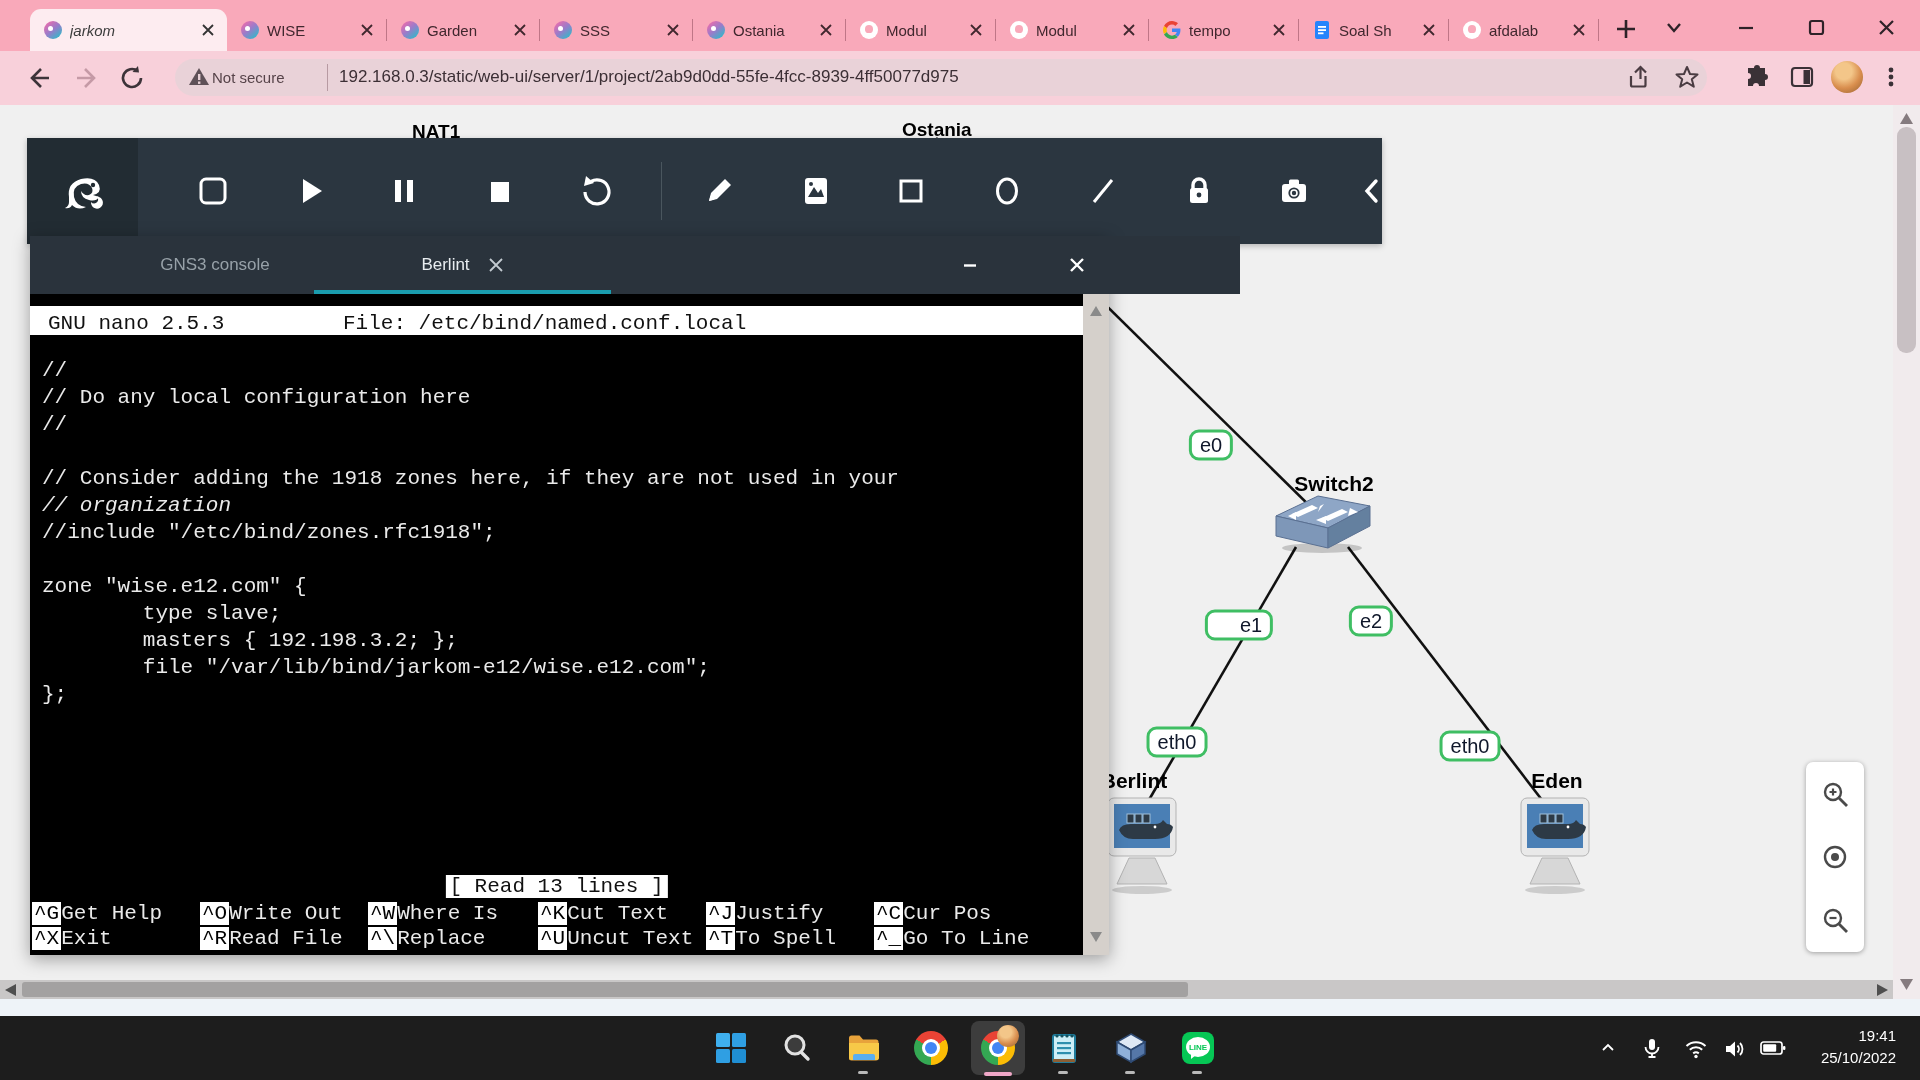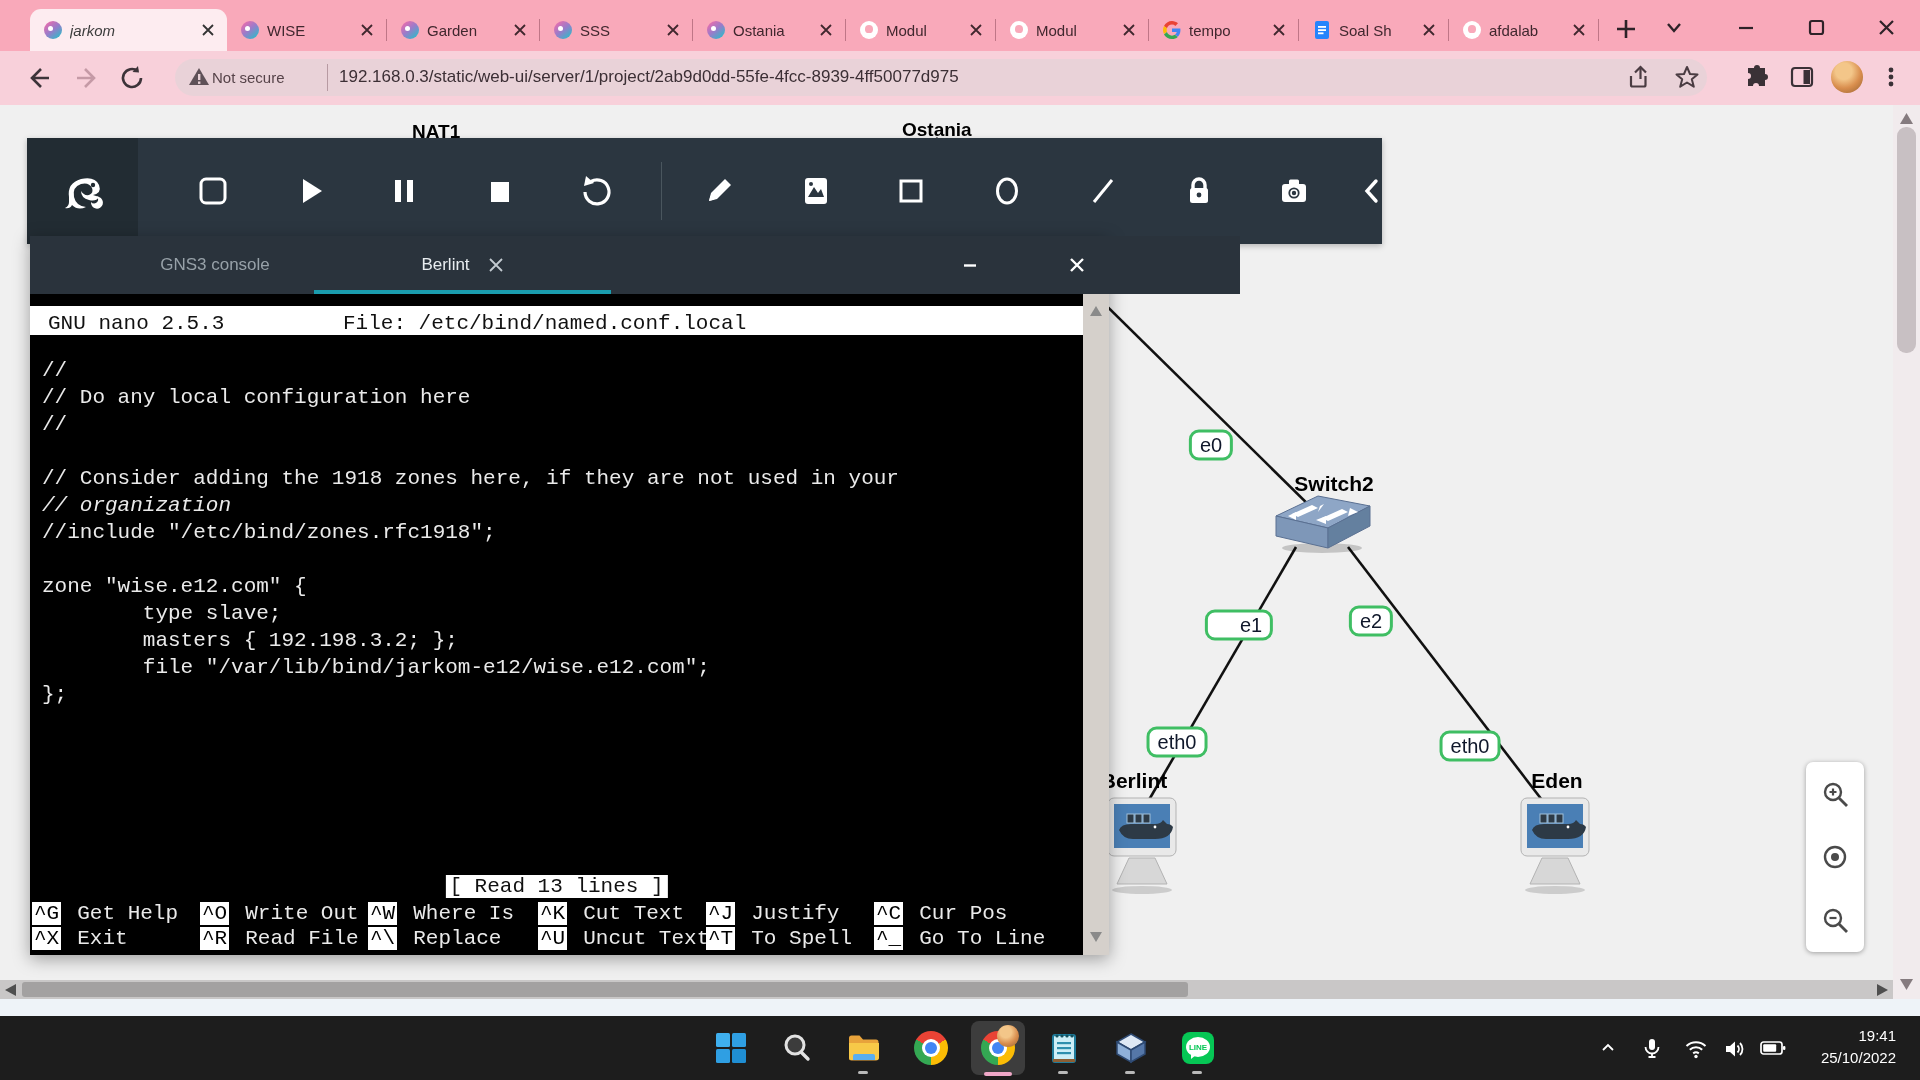--- a/index.html
+++ b/index.html
@@ -46,21 +46,21 @@
   .winbtn{top:14px;width:30px;height:30px;display:flex;align-items:center;justify-content:center;}
   #terminal{left:0;top:58px;width:1053px;height:661px;background:#000;
      font-family:"Liberation Mono","DejaVu Sans Mono",monospace;font-size:21px;color:#eaeaea;}
   #term-scroll{left:1053px;top:58px;width:26px;height:661px;background:#d5d0cb;}
   #nano-head{left:0;top:12px;width:1053px;height:29px;background:#fff;color:#111;}
   #nano-head span{position:absolute;top:6px;white-space:pre;font-family:Liberation Mono, monospace;}
   .tline{position:absolute;left:12px;height:27px;white-space:pre;}
   #nano-status{position:absolute;left:50%;transform:translateX(-50%);top:581px;background:#fff;color:#111;white-space:pre;padding:0 4px;}
   .sc-col{position:absolute;height:27px;white-space:pre;}
   .sc-key{background:#fff;color:#000;padding:0 2px;}
-  .sc-lbl{color:#eaeaea;padding-left:16px;}
+  .sc-lbl{color:#eaeaea;padding-left:0;}
   
   #zoompanel{left:1806px;top:762px;width:58px;height:190px;background:#fff;border-radius:7px;z-index:7;
     box-shadow:0 1px 5px rgba(0,0,0,.35);display:flex;flex-direction:column;align-items:center;justify-content:space-around;}
   
   #vscroll{left:1893px;top:105px;width:27px;height:894px;background:#f1ebed;z-index:8;}
   #vthumb{left:4px;top:22px;width:19px;height:226px;background:#c8c0c3;border-radius:9px;}
   #hscroll{left:0;top:980px;width:1893px;height:19px;background:#c9c7c7;z-index:8;}
   #hthumb{left:22px;top:2px;width:1166px;height:15px;background:#a3a1a1;border-radius:3px;}
   #desktop-strip{left:0;top:999px;width:1920px;height:17px;background:#eef3f8;}
   

